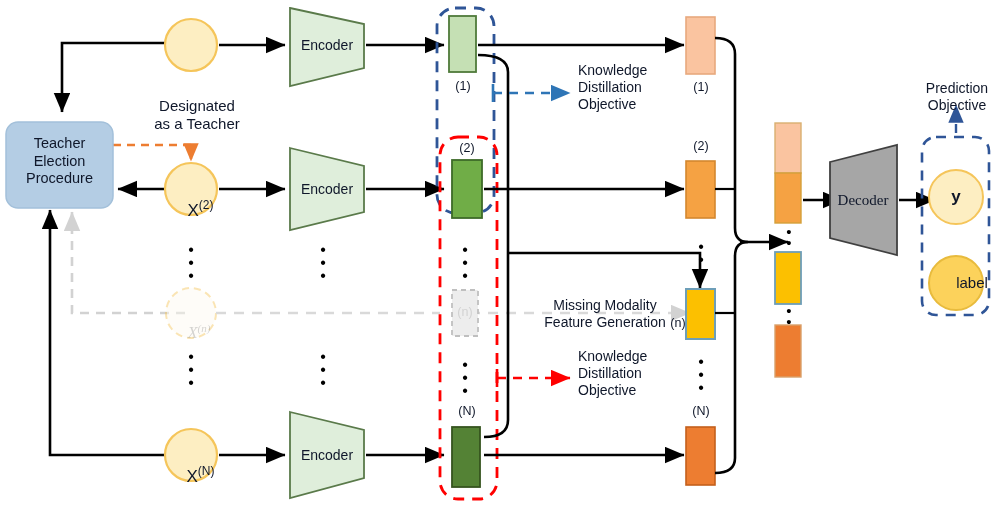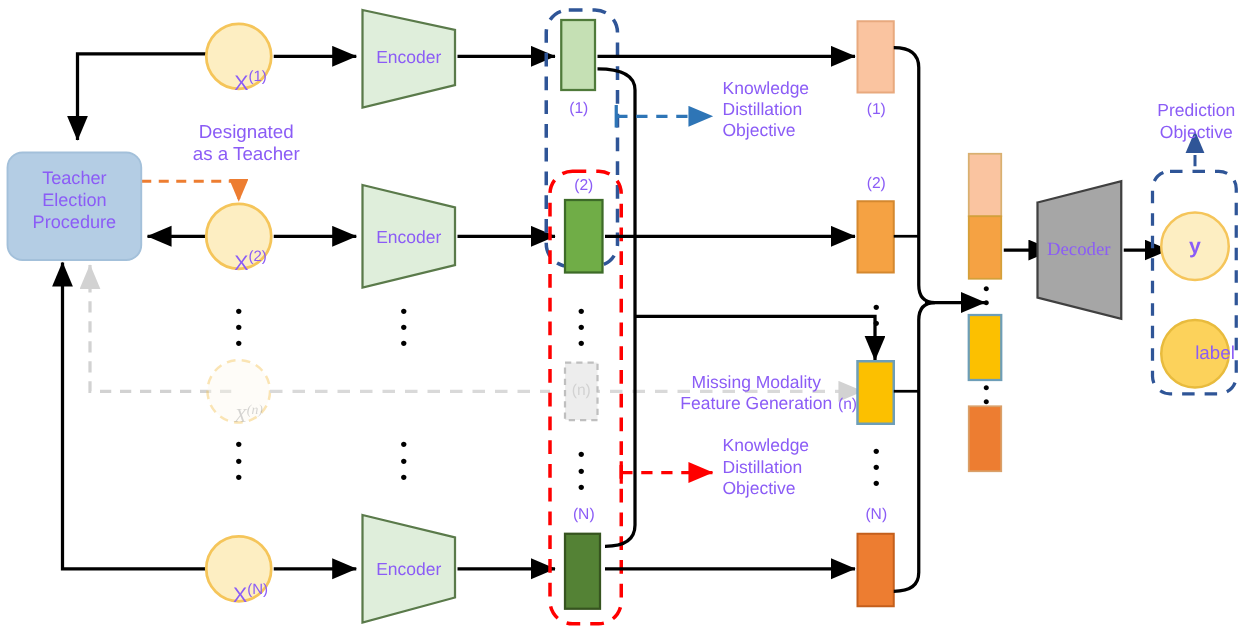--- a/index.html
+++ b/index.html
@@ -1,19 +1,19 @@
 <!DOCTYPE html>
 <html><head>
 <meta charset="utf-8">
 <style>
   html,body{margin:0;padding:0;background:#ffffff;}
   body{font-family:"Liberation Sans",sans-serif;}
   #stage{position:relative;width:995px;height:506px;background:#fff;overflow:hidden;}
   #svgroot{position:absolute;left:0;top:0;width:995px;height:506px;}
-  .lbl{position:absolute;color:#8b5cf6;line-height:1.22;white-space:pre;}
+  .lbl{position:absolute;color:#0f172a;line-height:1.22;white-space:pre;}
   .lbl.c{text-align:center;}
   .faded{opacity:.32;}
 </style>
 </head>
 <body>
 
 <div id="stage">
 
   <svg id="svgroot" viewBox="0 0 995 506">
     <defs>
@@ -130,23 +130,20 @@
     <rect x="922" y="137" width="67" height="178" rx="14" ry="14" fill="none" stroke="#2f5597" stroke-width="2.6" stroke-dasharray="10,8"></rect>
     <circle cx="956" cy="197" r="27" fill="#fdeec2" stroke="#f5c55a" stroke-width="2"></circle>
     <circle cx="956" cy="283" r="27" fill="#fcd25b" stroke="#e8bb3d" stroke-width="2"></circle>
     <path d="M956,133 L956,105" fill="none" stroke="#2f5597" stroke-width="2.4" stroke-dasharray="9,7" marker-end="url(#ahBd)"></path>
   </svg>
 
   <div class="lbl c" style="left:125px;top:97px;width:144px;font-size:15px;">Designated<br>as a Teacher</div>
 
   <div class="lbl c" style="left:6px;top:135px;width:107px;font-size:14.5px;">Teacher<br>Election<br>Procedure</div>
 
-  <div class="lbl c" style="left:165px;top:33px;width:52px;font-size:17px;">
-    <span>X</span><sup style="font-size:12px;">(1)</sup>
-  </div>
   <div class="lbl c" style="left:165px;top:177px;width:52px;font-size:17px;">
     <span>X</span><sup style="font-size:12px;">(2)</sup>
   </div>
   <div class="lbl c faded" style="left:165px;top:302px;width:52px;font-size:16px;font-family:'Liberation Serif',serif;font-style:italic;color:#7f7f7f;">
     <span>X</span><sup style="font-size:11px;">(n)</sup>
   </div>
   <div class="lbl c" style="left:165px;top:443px;width:52px;font-size:17px;">
     <span>X</span><sup style="font-size:12px;">(N)</sup>
   </div>
 

